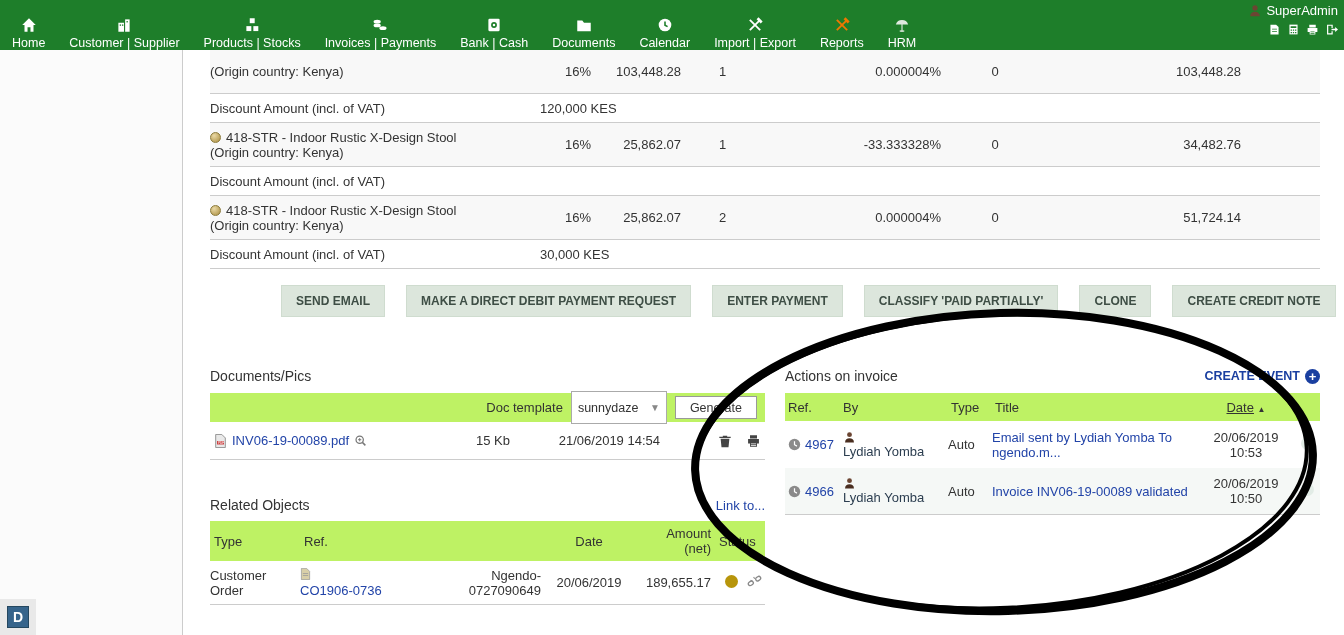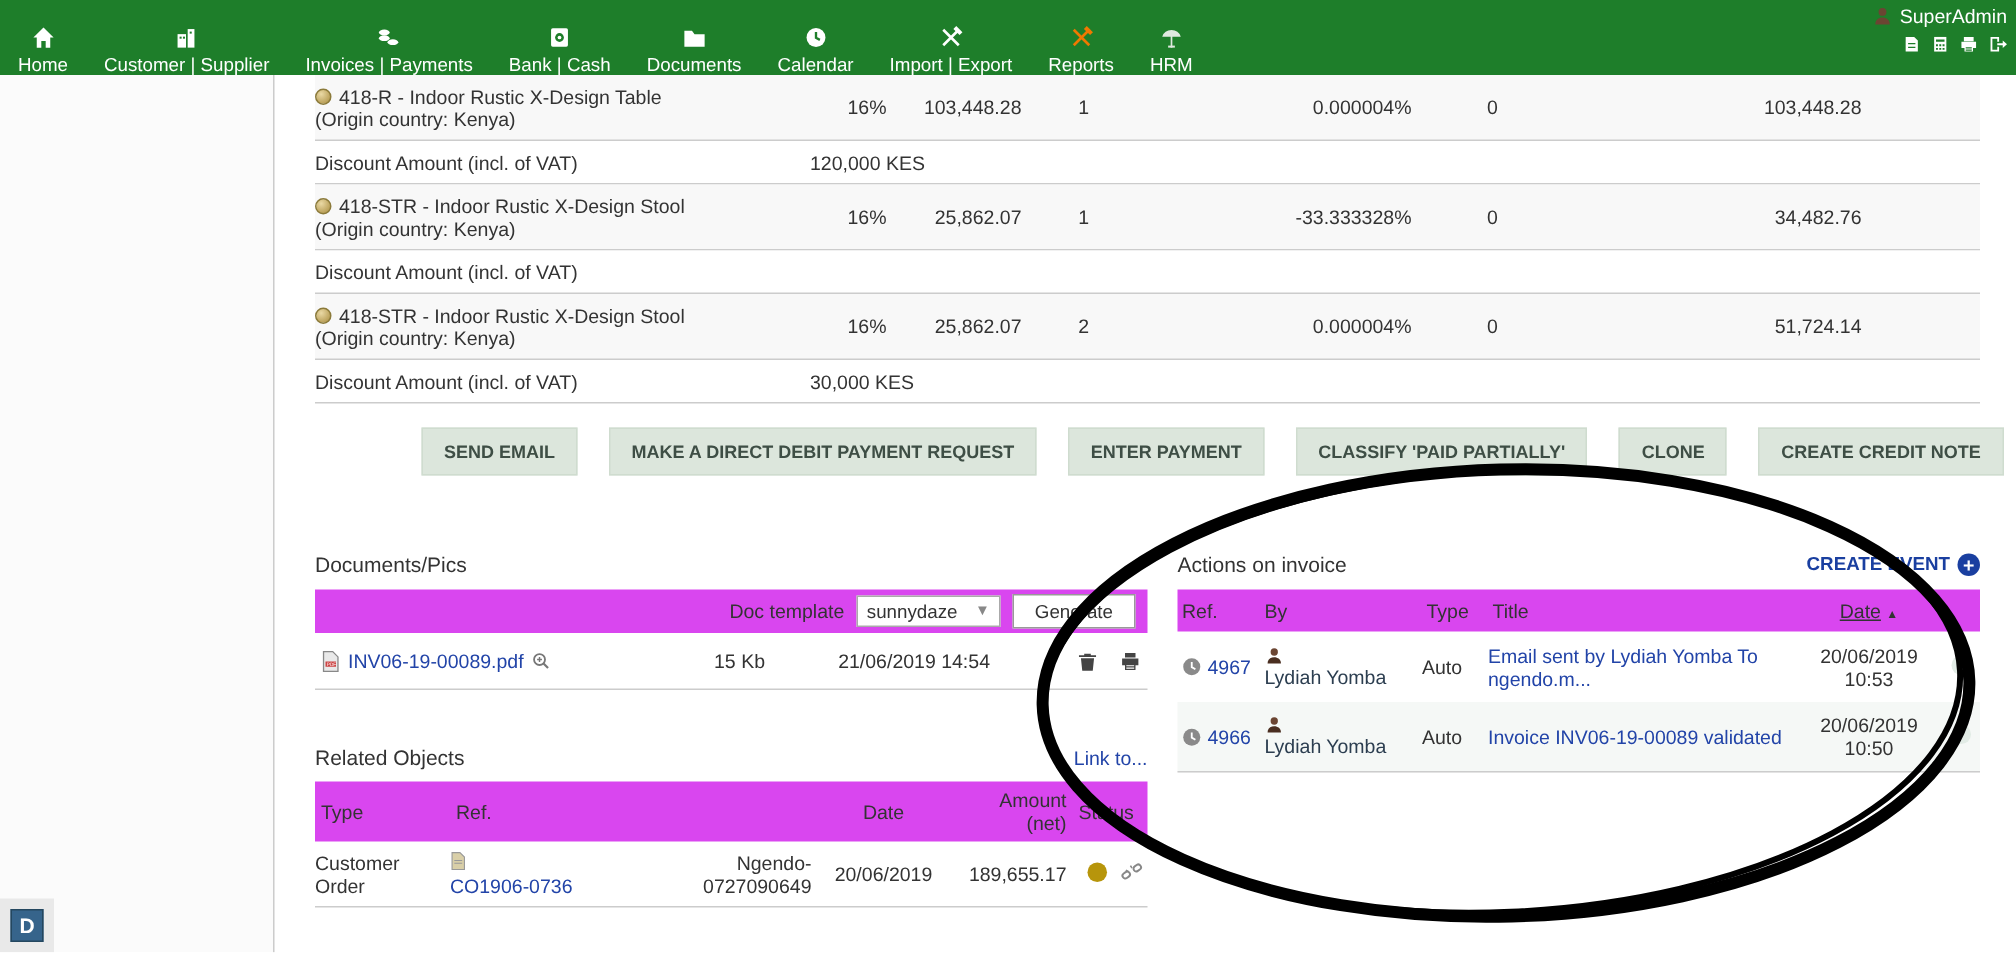--- a/index.html
+++ b/index.html
@@ -57,29 +57,29 @@
     background:radial-gradient(circle at 35% 30%, #ead9a5, #a98c3e); border:1px solid #8b7a3a; flex:none;
   }
   
   .btnrow { position:absolute; left:281px; top:285px; display:flex; gap:21px; }
   .abtn {
     background:#dce6dc; border:1px solid #cfdccf; color:#3e4e45; font-weight:bold; font-size:12px;
     padding:8px 14px; cursor:pointer; font-family:"Liberation Sans", sans-serif; white-space:nowrap;
   }
   
   .sec-title { font-size:14px; color:#333; }
-  .hdrbar { background:#d946ef; }
+  .hdrbar { background:#bef264; }
   a.blue, .blue { color:#2244a8; text-decoration:none; cursor:pointer; }
   
   .docs { position:absolute; left:210px; top:368px; width:555px; }
   .docs .hdrbar {
     margin-top:9px; height:29px; display:flex; align-items:center; justify-content:flex-end; gap:8px; padding:0 8px;
   }
   .tmpl-select {
-    background:#fff; border:1px solid #aaa; height:21px; width:96px; display:flex;
+    background:#fff; border:1px solid #aaa; height:33px; width:96px; display:flex;
     align-items:center; justify-content:space-between; padding:0 6px; font-size:12.5px; cursor:pointer;
   }
   .gen-btn {
     background:#fff; border:1px solid #999; height:23px; padding:0 14px; font-size:12.5px;
     font-family:"Liberation Sans", sans-serif; cursor:pointer; color:#333;
   }
   .file-row { display:flex; align-items:center; height:38px; border-bottom:1px solid #ccc; padding:0 4px; }
   .file-name { display:flex; align-items:center; gap:5px; flex:1; }
   .file-size { width:70px; text-align:right; }
   .file-date { width:150px; text-align:right; }
@@ -137,20 +137,30 @@
             <rect fill="#fff" x="3" y="6" width="5" height="8"></rect>
             <rect fill="#fff" x="9" y="3" width="4" height="11"></rect>
             <rect fill="#1e7e2a" x="4.2" y="7.5" width="1.2" height="1.2"></rect>
             <rect fill="#1e7e2a" x="6.2" y="7.5" width="1.2" height="1.2"></rect>
             <rect fill="#1e7e2a" x="10.2" y="4.5" width="1.2" height="1.2"></rect>
           </svg>
       </span>
       <span class="nlabel">Customer | Supplier</span>
     </div>
 
+    <div class="nav-item">
+      <span class="nicon">
+        <svg width="18" height="18" viewBox="0 0 16 16">
+            <rect fill="#fff" x="6" y="2" width="4.4" height="4.4"></rect>
+            <rect fill="#fff" x="3" y="9" width="4.4" height="4.4"></rect>
+            <rect fill="#fff" x="9.2" y="9" width="4.4" height="4.4"></rect>
+          </svg>
+      </span>
+      <span class="nlabel">Products | Stocks</span>
+    </div>
 
 
     <div class="nav-item">
       <span class="nicon">
         <svg width="18" height="18" viewBox="0 0 16 16">
             <ellipse fill="#fff" cx="5.5" cy="5" rx="3.2" ry="1.7"></ellipse>
             <ellipse fill="#fff" cx="5.5" cy="8.4" rx="3.2" ry="1.7"></ellipse>
             <ellipse fill="#fff" cx="10.6" cy="10.8" rx="3.2" ry="1.7"></ellipse>
           </svg>
       </span>
@@ -256,24 +266,20 @@
   <div class="sidebar">
     <div class="debugbox">
       <span class="dbadge">D</span>
     </div>
   </div>
 
   <div class="lineitems">
 
     <div class="li-row li-product">
       <div>
-        <div class="desc-line1">
-          <span class="prod-dot"></span>
-          <span>418-R - Indoor Rustic X-Design Table</span>
-        </div>
         <div>(Origin country: Kenya)</div>
       </div>
       <div class="cell-r">16%</div>
       <div class="cell-r">103,448.28</div>
       <div class="cell-c">1</div>
       <div class="cell-r">0.000004%</div>
       <div class="cell-c">0</div>
       <div class="cell-r">103,448.28</div>
       <div></div>
     </div>

